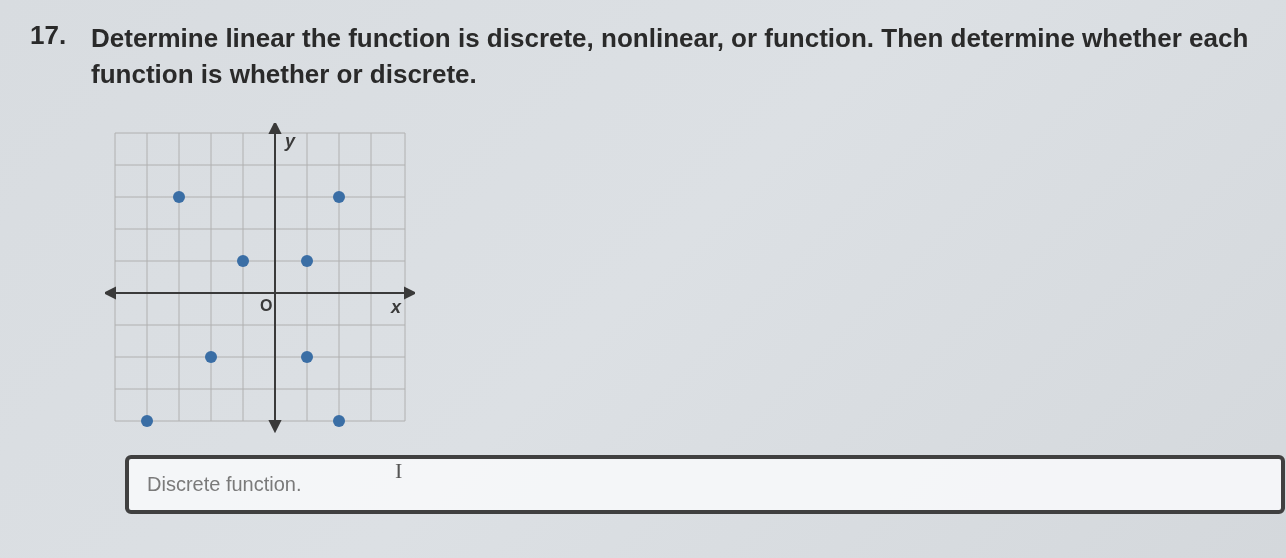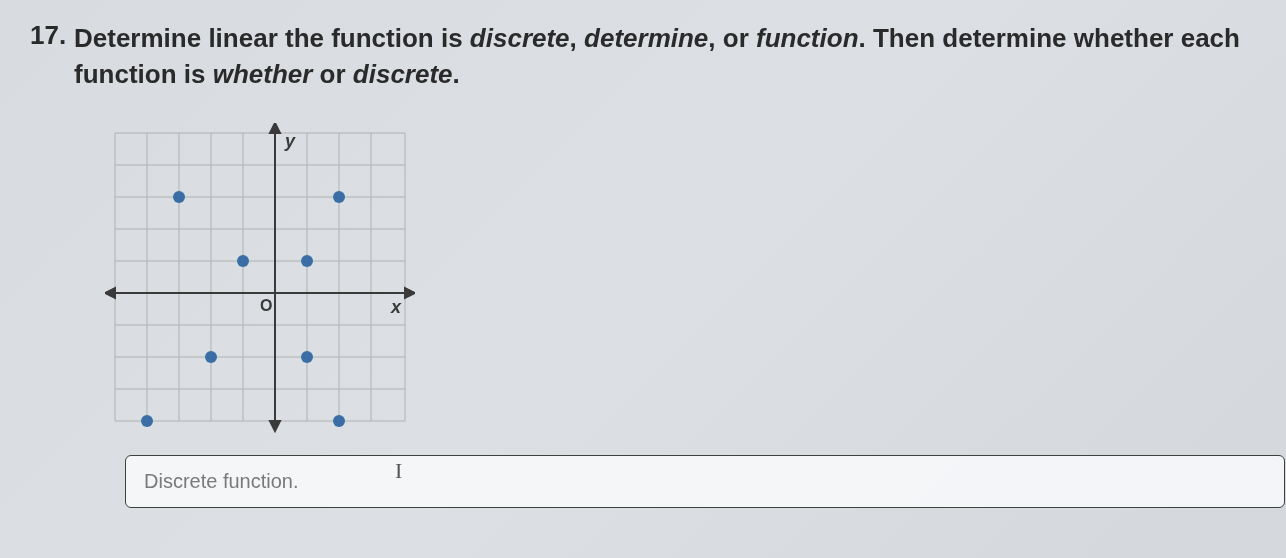--- a/index.html
+++ b/index.html
@@ -6,38 +6,37 @@
     body {
       font-family: -apple-system, BlinkMacSystemFont, 'Segoe UI', Arial, sans-serif;
       background: linear-gradient(135deg, #d8dce0 0%, #dce0e4 50%, #d4d8dc 100%);
       width: 1286px;
       height: 558px;
       padding: 20px 30px;
       position: relative;
     }
     .question-row {
       display: flex;
-      gap: 4px;
+      gap: 21px;
       margin-bottom: 30px;
     }
     .question-number {
       font-size: 26px;
       font-weight: 600;
       color: #2a2a2a;
       min-width: 40px;
     }
     .question-text {
       font-size: 26px;
       font-weight: 600;
       color: #2a2a2a;
       line-height: 1.4;
       max-width: 1180px;
     }
     .italic {
-      font-style: italic;
     }
     .graph-container {
       margin-left: 75px;
       margin-top: 10px;
       position: relative;
       width: 310px;
       height: 310px;
     }
     .graph-svg {
       width: 100%;
@@ -55,33 +54,33 @@
       margin-left: 95px;
       margin-top: 22px;
       width: 1160px;
     }
     .answer-input {
       width: 100%;
       padding: 14px 18px;
       font-size: 20px;
       color: #7a7a7a;
       background: rgba(245, 247, 249, 0.95);
-      border: 1px solid #404040;
+      border: 4px solid #404040;
       border-radius: 6px;
       outline: none;
       font-family: inherit;
     }
   </style>
 </head>
 <body>
 
 <div class="question-row">
   <div class="question-number">17.</div>
   <div class="question-text">
-    <span>Determine linear the function is </span><span class="italic">discrete</span><span>, </span><span class="italic">determine</span><span>, or </span><span class="italic">function</span><span>. Then determine whether each function is </span><span class="italic">whether</span><span> or </span><span class="italic">discrete</span><span>.</span>
+    <span>Determine linear the function is </span><span class="italic">discrete</span><span>, </span><span class="italic">nonlinear</span><span>, or </span><span class="italic">function</span><span>. Then determine whether each function is </span><span class="italic">whether</span><span> or </span><span class="italic">discrete</span><span>.</span>
   </div>
 </div>
 
 <div class="graph-container">
   <svg class="graph-svg" viewBox="0 0 310 310">
 
     <g stroke="#b0b0b0" stroke-width="1">
       <line x1="10" y1="10" x2="300" y2="10"></line>
       <line x1="10" y1="42" x2="300" y2="42"></line>
       <line x1="10" y1="74" x2="300" y2="74"></line>

